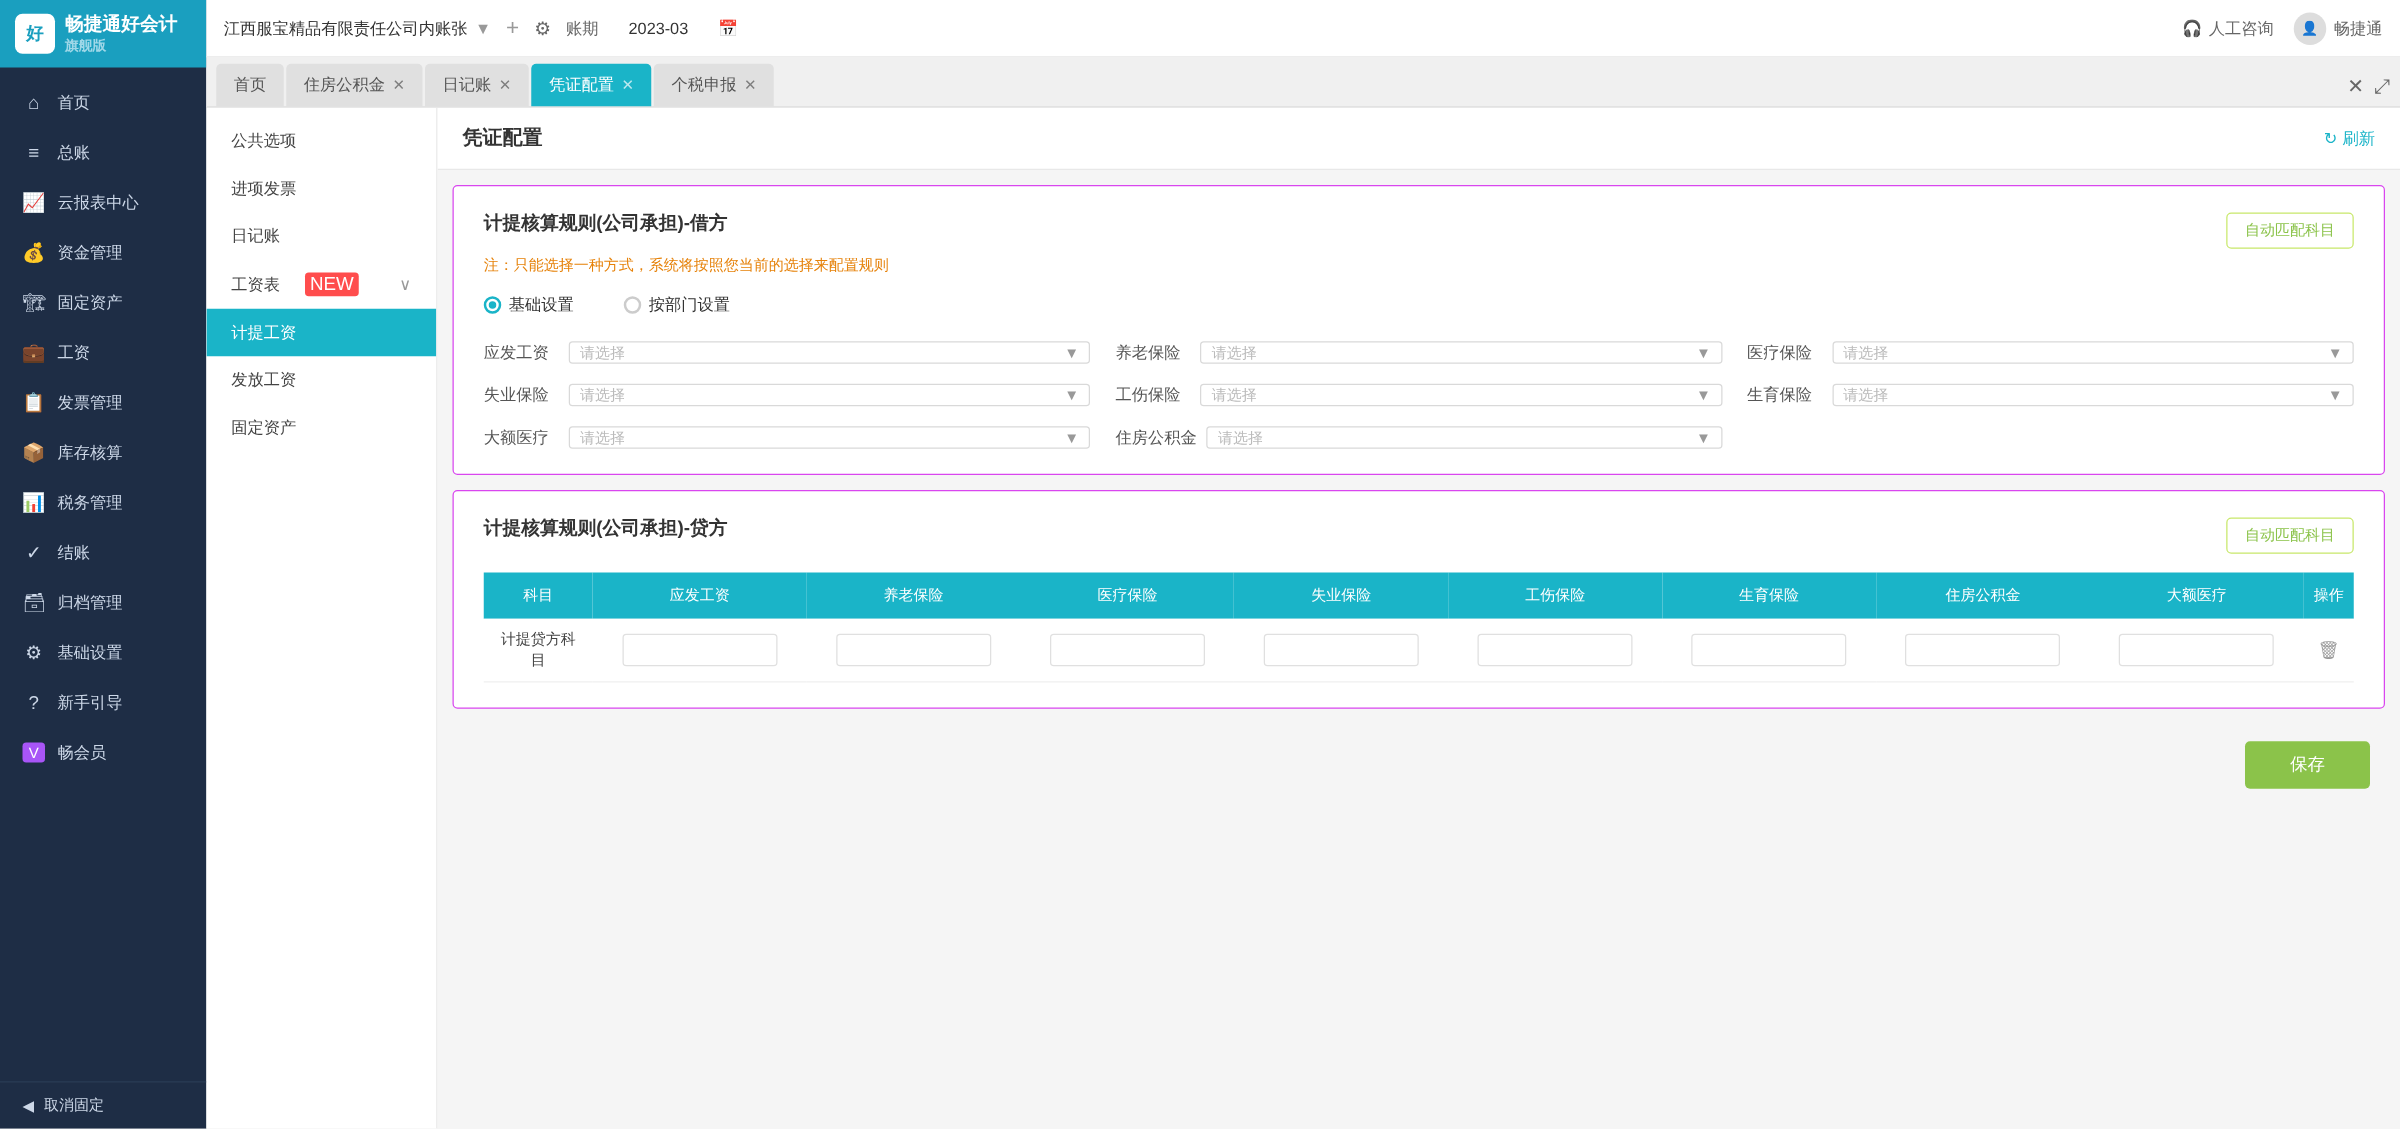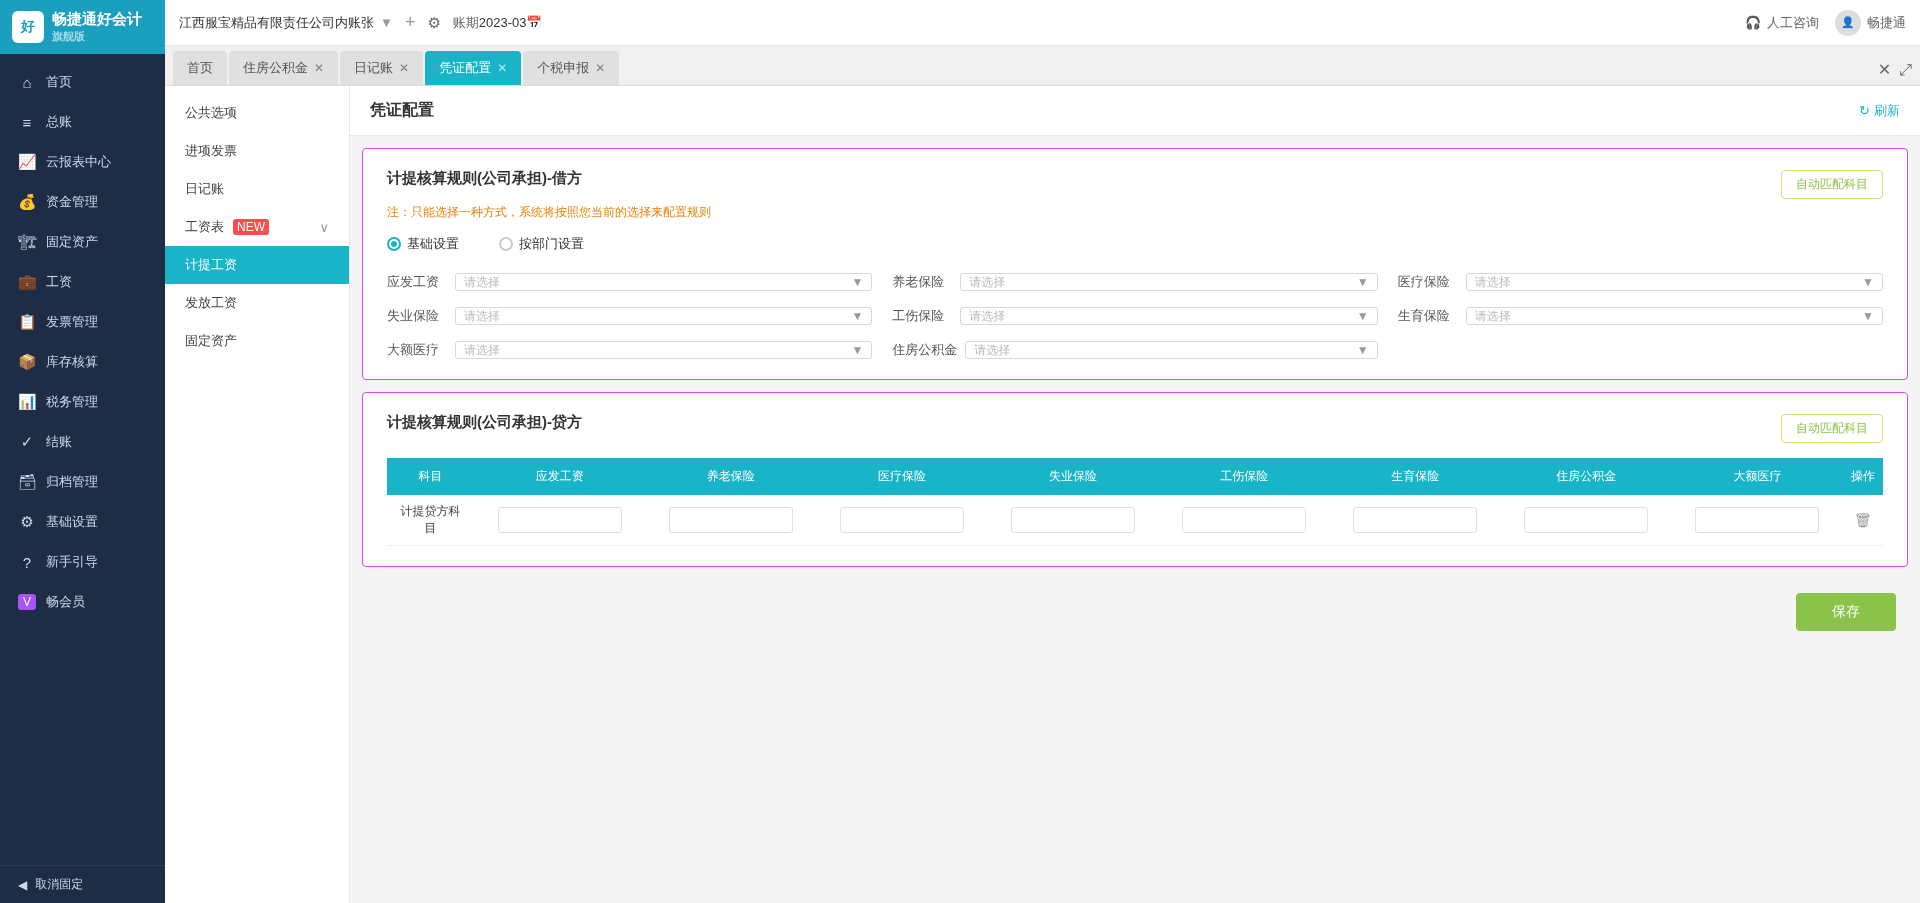--- a/index.html
+++ b/index.html
@@ -75,21 +75,21 @@
       gap: 12px;
       flex-shrink: 0;
     }
     .topbar-company {
       display: flex; align-items: center; gap: 6px;
       color: #333; font-size: 13px; cursor: pointer;
     }
     .topbar-company-arrow { color: #999; }
     .topbar-add { color: #999; font-size: 18px; cursor: pointer; }
     .topbar-gear { color: #666; font-size: 15px; cursor: pointer; }
-    .topbar-period { display: flex; align-items: center; gap: 0; color: #333; font-size: 13px; text-align: right; }
+    .topbar-period { display: flex; align-items: center; gap: 24px; color: #333; font-size: 13px; text-align: right; }
     .topbar-period-label { color: #666; }
     .topbar-period-icon { color: #1a9fbf; cursor: pointer; }
     .topbar-right { margin-left: auto; display: flex; align-items: center; gap: 16px; }
     .topbar-service { display: flex; align-items: center; gap: 5px; color: #666; font-size: 13px; cursor: pointer; }
     .topbar-user { display: flex; align-items: center; gap: 6px; color: #666; font-size: 13px; cursor: pointer; }
     .topbar-avatar { width: 26px; height: 26px; border-radius: 50%; background: #ddd; display: flex; align-items: center; justify-content: center; font-size: 11px; color: #999; }
 
     
     .tabs-bar {
       height: 40px;
@@ -150,24 +150,24 @@
       color: #444;
       font-size: 13px;
     }
     .left-menu-item.active { background: #1ab4c8; color: white; }
     .left-menu-item-with-arrow {
       display: flex; align-items: center; justify-content: space-between;
     }
     .left-menu-badge {
       background: #ff4d4d;
       color: white;
-      font-size: 12px;
+      font-size: 15px;
       padding: 1px 4px;
       border-radius: 3px;
-      margin-left: 9px;
+      margin-left: 20px;
     }
     .left-menu-arrow { color: #999; }
 
     
     .right-content {
       flex: 1;
       overflow-y: auto;
       background: #f5f5f5;
       padding: 0;
     }

